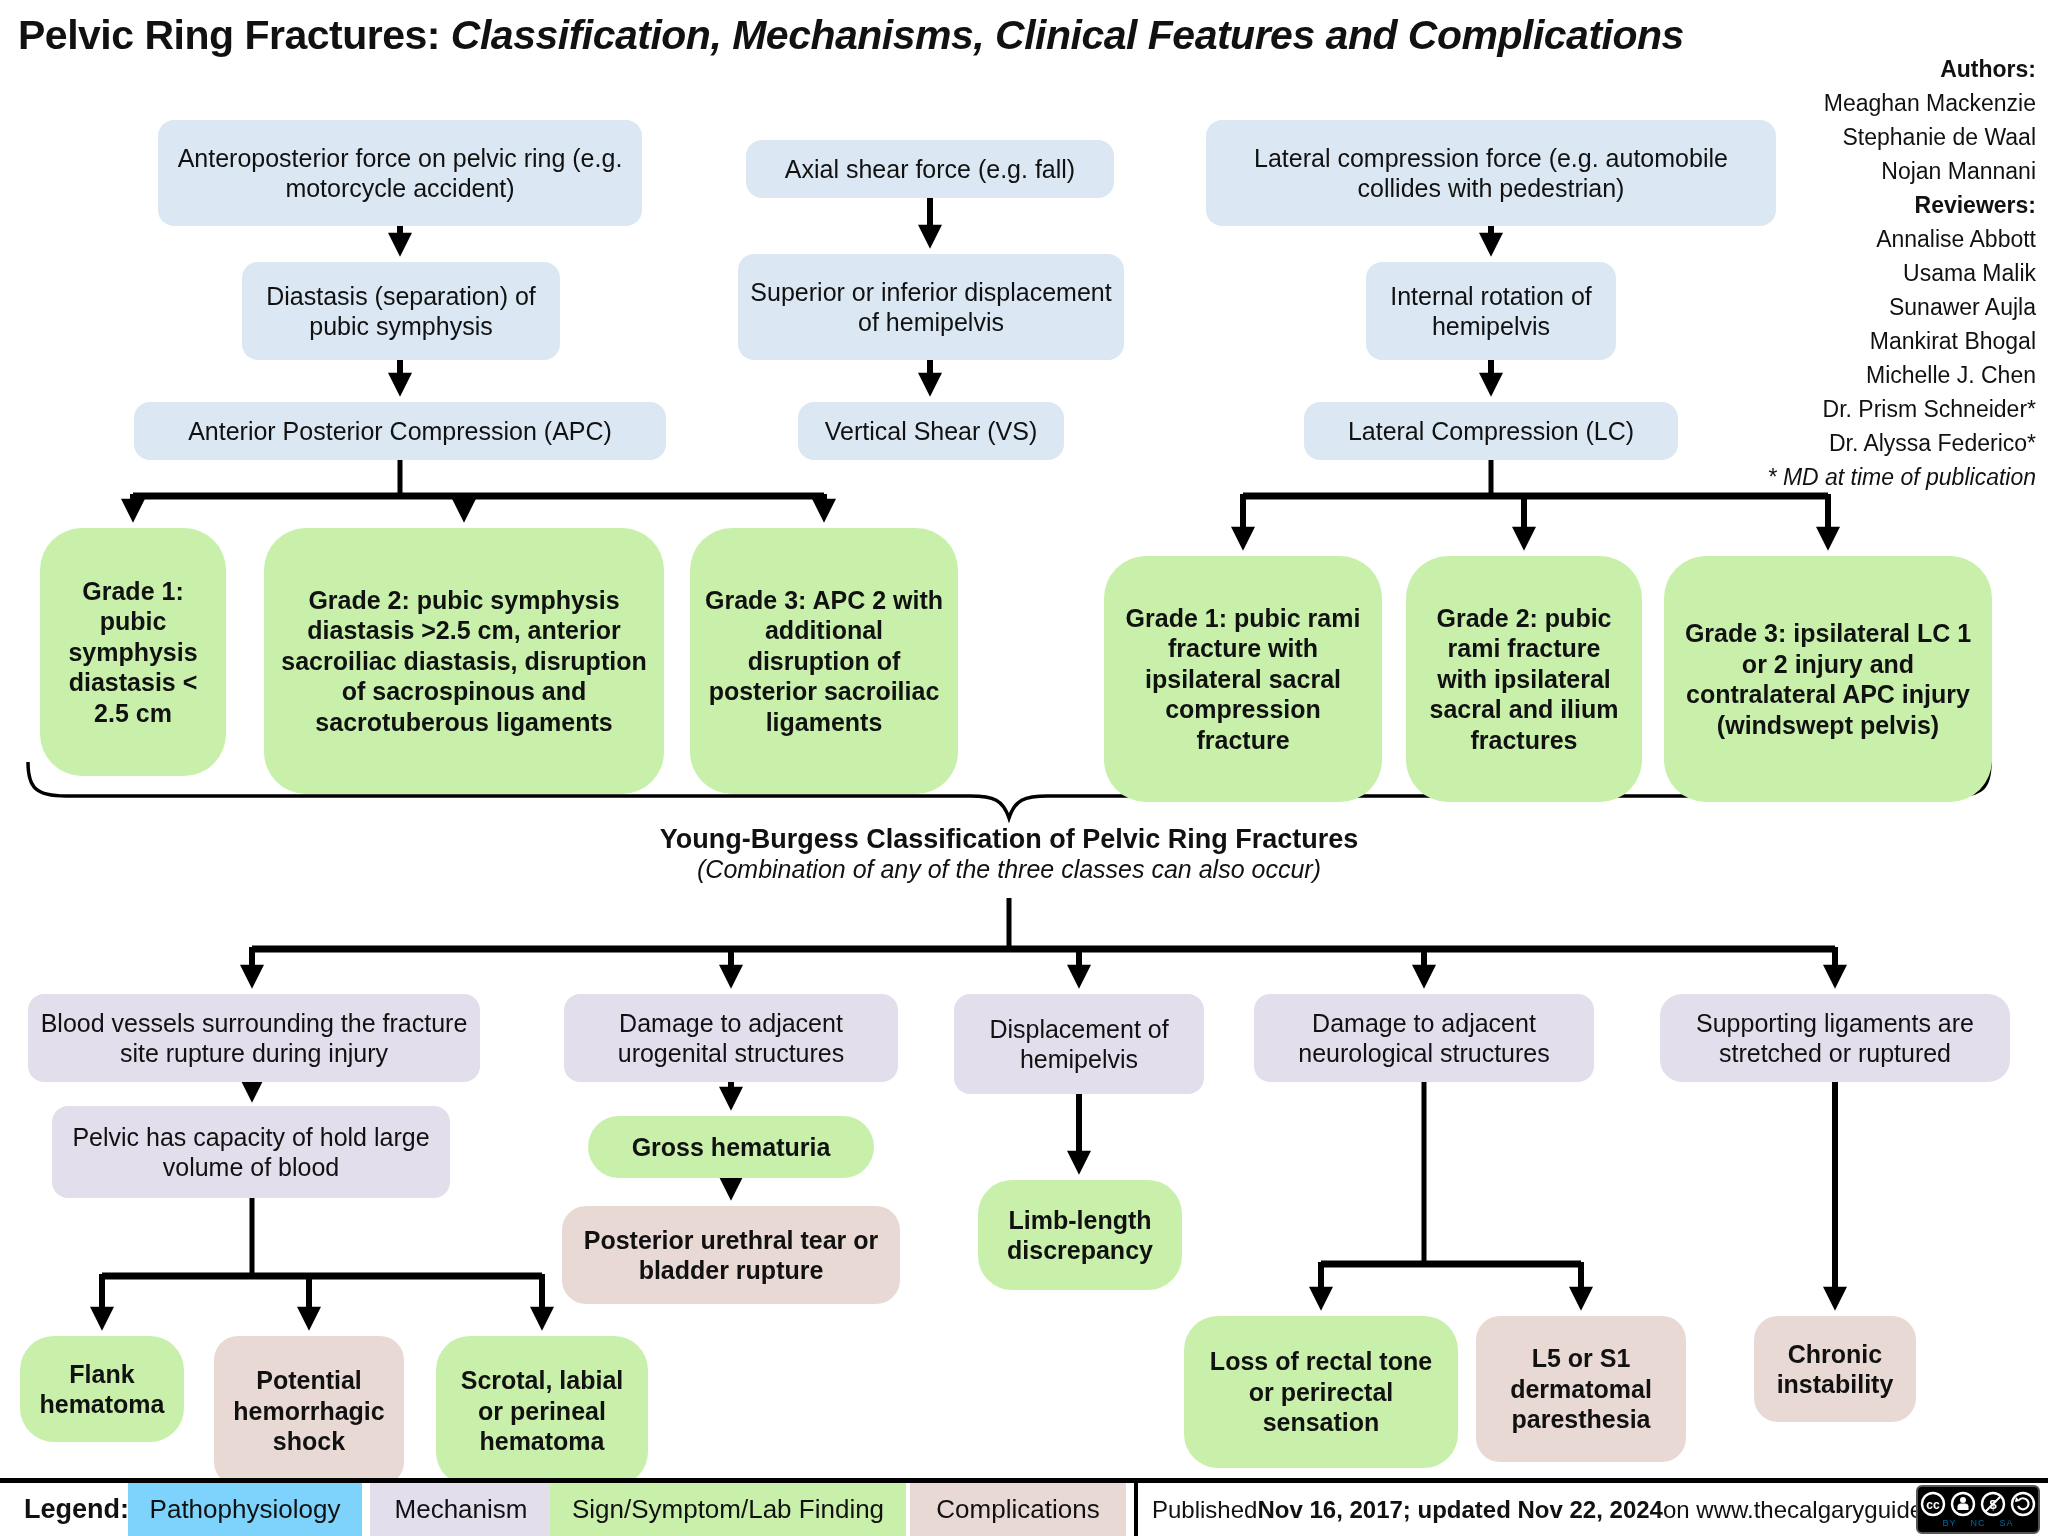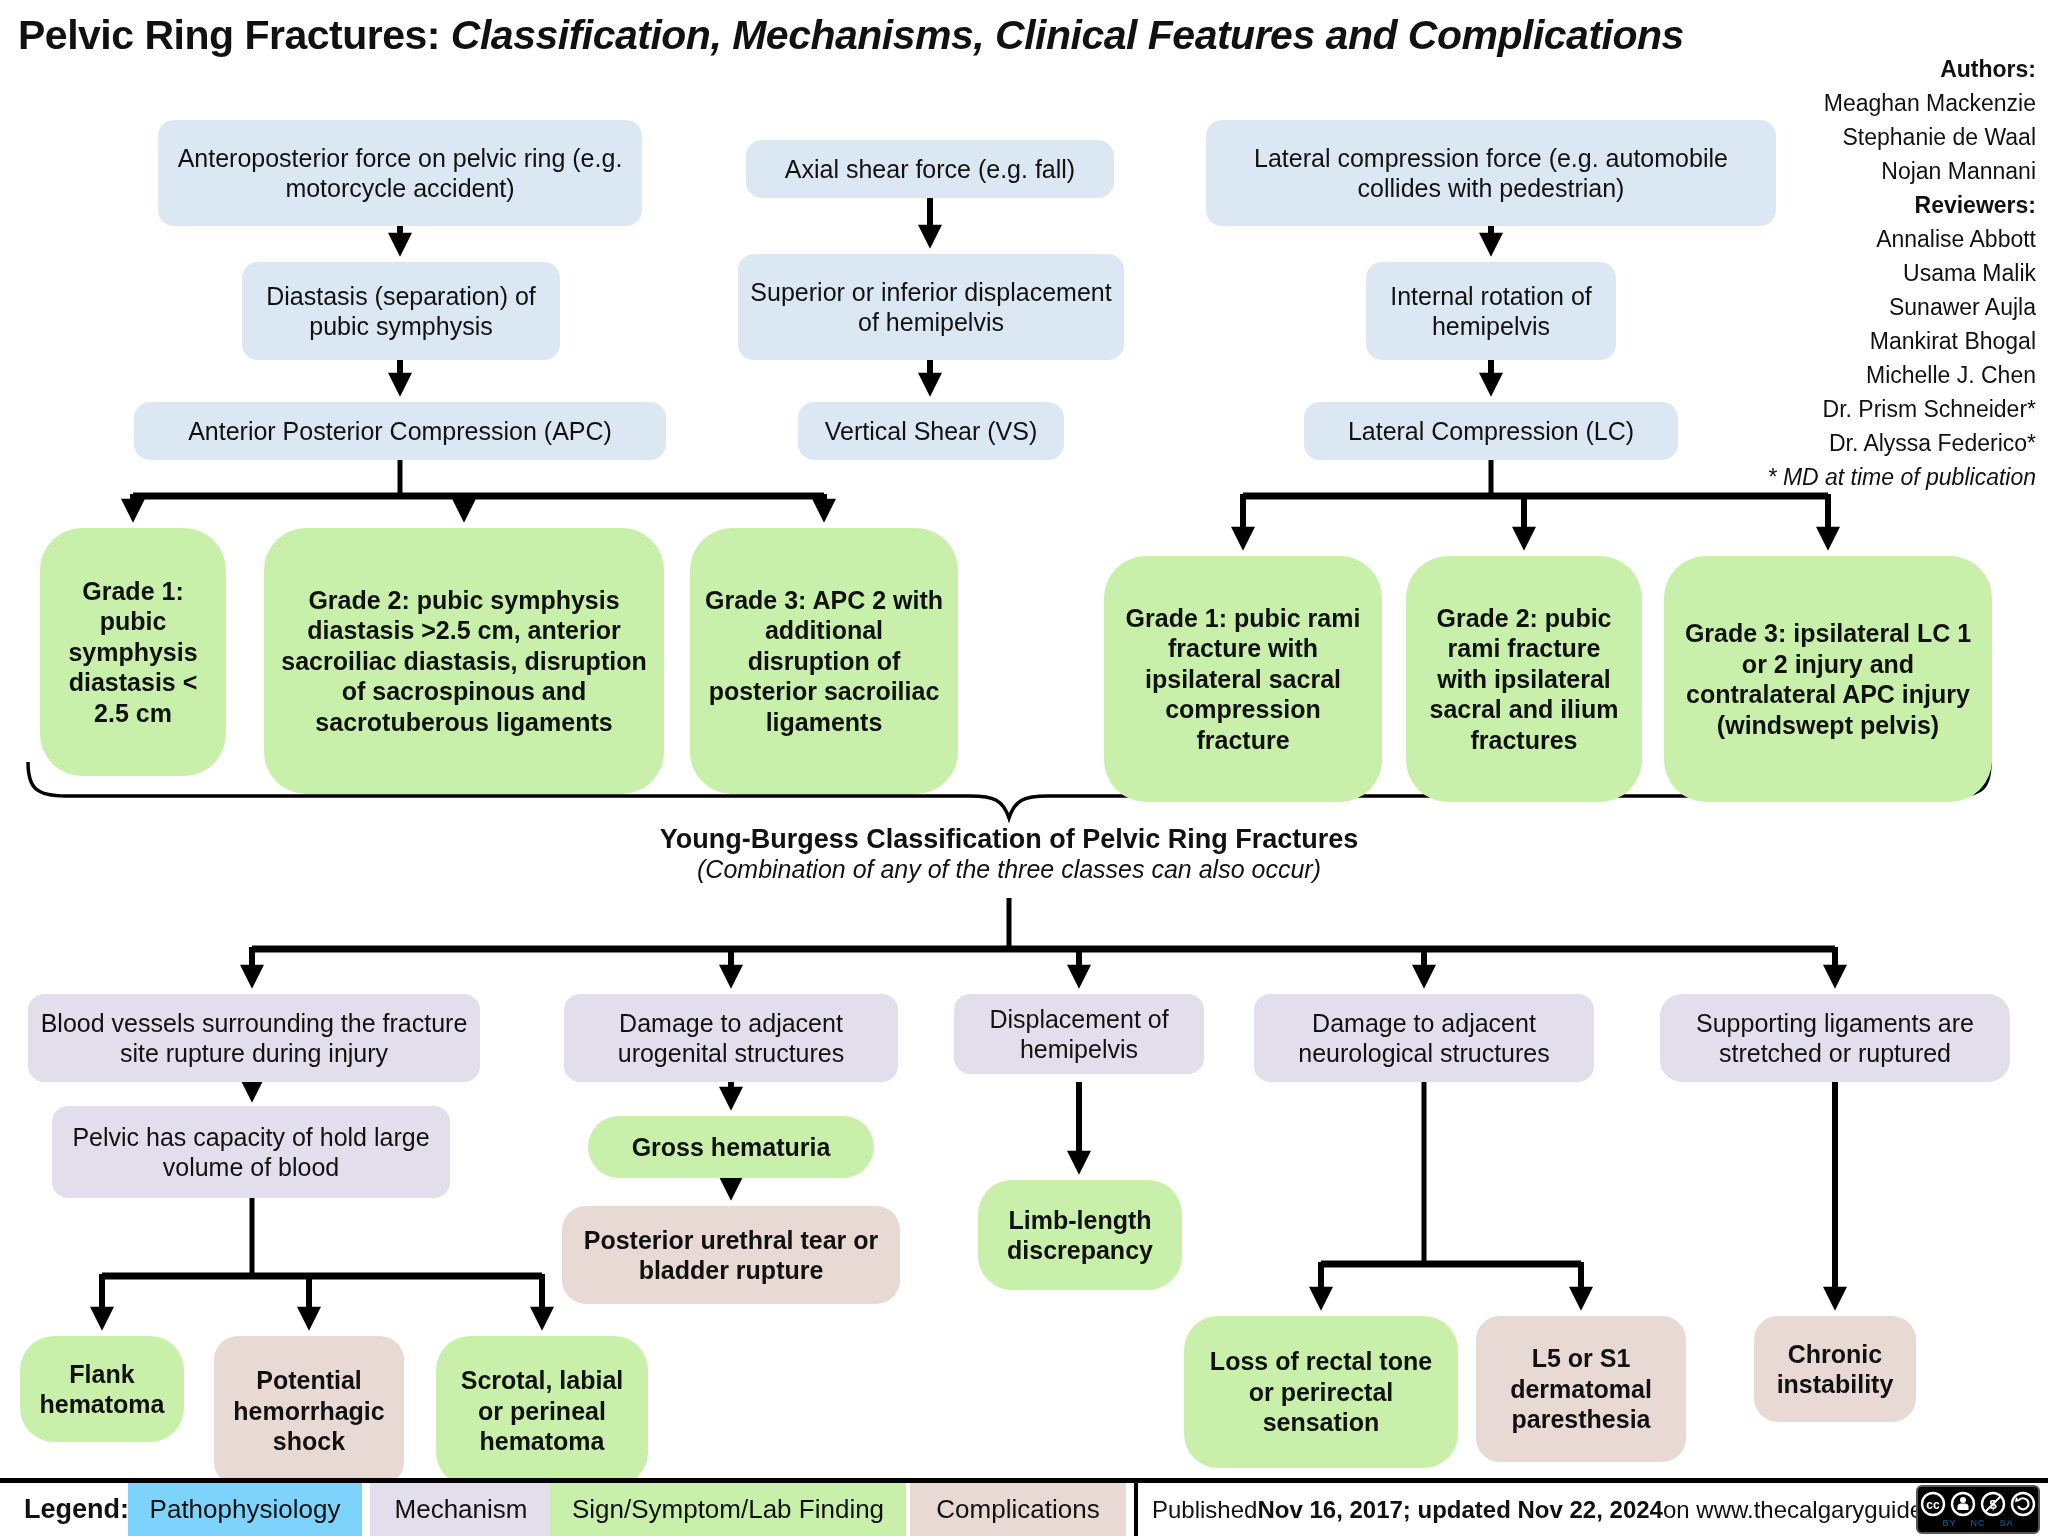--- a/index.html
+++ b/index.html
@@ -173,21 +173,21 @@
     <div class="t1">Young-Burgess Classification of Pelvic Ring Fractures</div>
     <div class="t2">(Combination of any of the three classes can also occur)</div>
   </div>
 
   <div class="n lav" style="left:28px;top:994px;width:452px;height:88px;">
       <span>Blood vessels surrounding the fracture site rupture during injury</span>
     </div>
   <div class="n lav" style="left:564px;top:994px;width:334px;height:88px;">
       <span>Damage to adjacent urogenital structures</span>
     </div>
-  <div class="n lav" style="left:954px;top:994px;width:250px;height:80px;">
+  <div class="n lav" style="left:954px;top:994px;width:250px;height:100px;">
       <span>Displacement of hemipelvis</span>
     </div>
   <div class="n lav" style="left:1254px;top:994px;width:340px;height:88px;">
       <span>Damage to adjacent neurological structures</span>
     </div>
   <div class="n lav" style="left:1660px;top:994px;width:350px;height:88px;border-radius:22px;">
       <span>Supporting ligaments are stretched or ruptured</span>
     </div>
 
   <div class="n lav" style="left:52px;top:1106px;width:398px;height:92px;">

